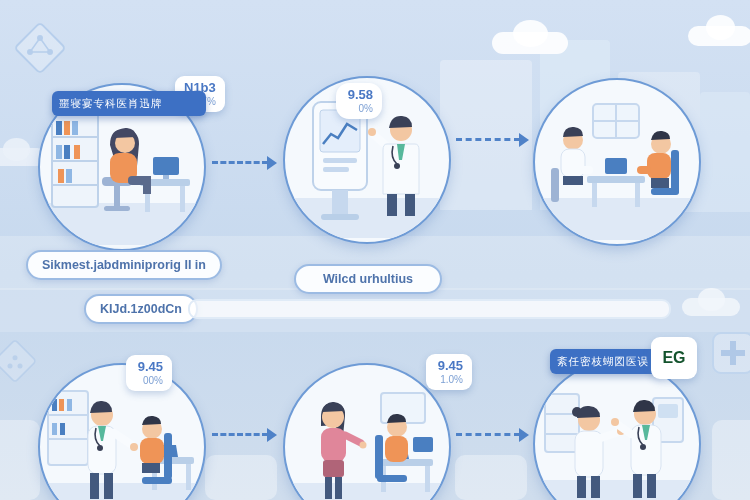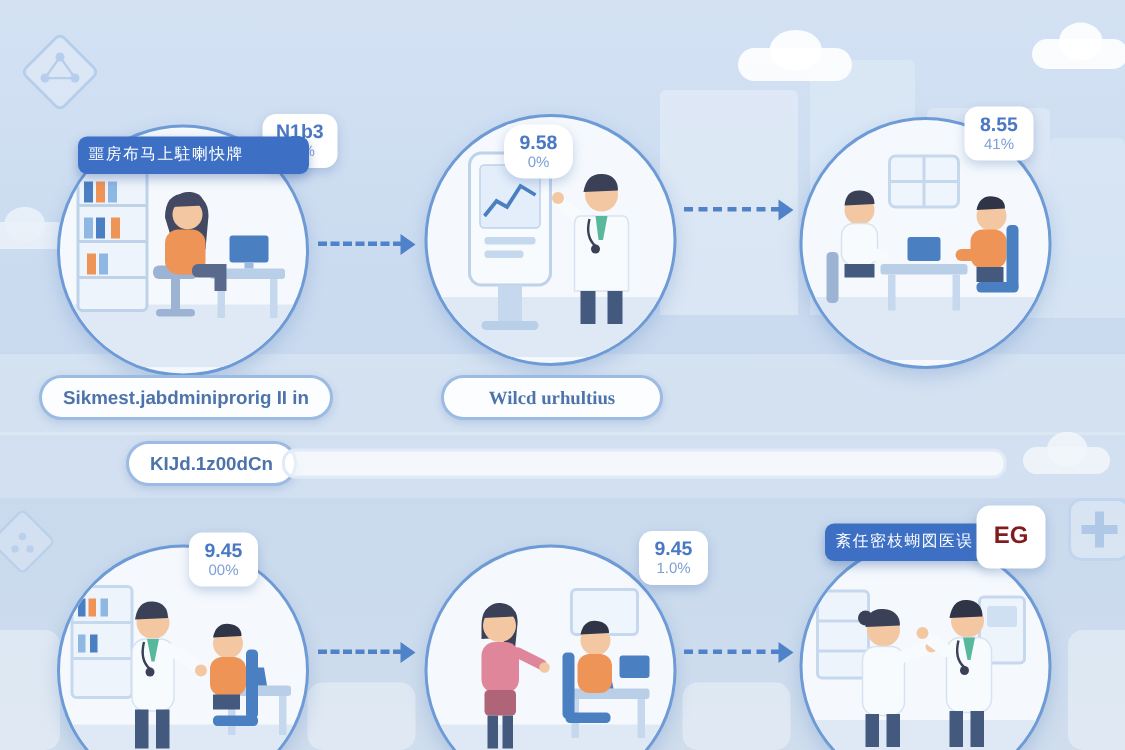--- a/index.html
+++ b/index.html
@@ -23,21 +23,21 @@
   }
   .circle svg{display:block;width:160px;height:160px;}
   
   .arrow{position:absolute;border-top:3px dashed #4f82c8;z-index:3;}
   .arrow:after{
     content:"";position:absolute;right:-9px;top:-8px;width:0;height:0;
     border-left:10px solid #4f82c8;border-top:7px solid transparent;border-bottom:7px solid transparent;
   }
   
   .badge{
-    position:absolute;background:#ffffff;border-radius:9px;padding:4px 9px;text-align:center;
+    position:absolute;background:#ffffff;border-radius:9px;padding:4px 9px;text-align:right;
     box-shadow:0 3px 7px rgba(80,120,180,.3);z-index:5;min-width:28px;
   }
   .badge-value{font-size:13px;font-weight:bold;color:#4a78c4;line-height:1.2;}
   .badge-sub{font-size:10px;color:#7da0d4;line-height:1.2;}
   
   .pill{
     position:absolute;height:26px;line-height:26px;background:#fbfdff;border:2px solid #9cbbe3;
     border-radius:16px;text-align:center;color:#4e73ab;font-weight:bold;font-size:12.5px;
     box-shadow:0 2px 6px rgba(80,120,180,.22);white-space:nowrap;overflow:hidden;z-index:4;
   }
@@ -52,21 +52,21 @@
   .tl-pill{
     height:30px;line-height:26px;background:#ffffff;border:2px solid #9cbbe3;border-radius:15px;
     padding:0 14px;color:#4e73ab;font-weight:bold;font-size:12.5px;box-sizing:border-box;
     white-space:nowrap;box-shadow:0 2px 6px rgba(80,120,180,.22);
   }
   .tl-track{flex:1;height:16px;background:rgba(255,255,255,.75);border:2px solid #e0ebf7;border-radius:9px;margin:0 -10px;}
   
   .eg{
     position:absolute;width:46px;height:42px;background:#ffffff;border-radius:9px;
     box-shadow:0 3px 7px rgba(80,120,180,.3);display:flex;align-items:center;justify-content:center;
-    font-weight:bold;font-size:16px;color:#7f1d1d;z-index:6;
+    font-weight:bold;font-size:16px;color:#14532d;z-index:6;
   }
 </style>
 </head>
 <body>
 
 <div class="canvas">
 
   <div class="bldg" style="left:440px;top:60px;width:92px;height:150px;background:rgba(255,255,255,.30);"></div>
   <div class="bldg" style="left:540px;top:40px;width:70px;height:170px;background:rgba(224,236,248,.55);"></div>
   <div class="bldg" style="left:618px;top:72px;width:82px;height:140px;background:rgba(255,255,255,.25);"></div>
@@ -179,38 +179,34 @@
       <rect x="136" y="70" width="8" height="44" rx="3" fill="#4a7fc1"></rect>
       <rect x="116" y="108" width="28" height="7" rx="3" fill="#4a7fc1"></rect>
       <rect x="116" y="98" width="18" height="10" fill="#43597e"></rect>
     </svg>
   </div>
 
   <div class="arrow" style="left:212px;top:161px;width:56px;"></div>
   <div class="arrow" style="left:456px;top:138px;width:64px;"></div>
 
   <div class="sign" style="left:52px;top:91px;width:140px;">
-    <div>噩房布马上駐喇快牌</div>
+    <div>噩寝宴专科医肖迅牌</div>
   </div>
 
   <div class="badge" style="left:175px;top:76px;">
     <div class="badge-value">N1b3</div>
     <div class="badge-sub">17%</div>
   </div>
   <div class="badge" style="left:336px;top:83px;border-radius:13px;">
     <div class="badge-value">9.58</div>
     <div class="badge-sub">0%</div>
   </div>
-  <div class="badge" style="left:643px;top:71px;">
-    <div class="badge-value">8.55</div>
-    <div class="badge-sub">41%</div>
-  </div>
 
   <div class="pill" style="left:26px;top:250px;width:192px;">Sikmest.jabdminiprorig II in</div>
-  <div class="pill" style="left:294px;top:250px;width:144px;font-family:Liberation Serif, serif;">Wilcd urhultius</div>
+  <div class="pill" style="left:294px;top:264px;width:144px;">Wilcd urhultius</div>
 
   <div class="timeline">
     <div class="tl-pill">KIJd.1z00dCn</div>
     <div class="tl-track"></div>
   </div>
 
   <div class="circle" style="left:38px;top:363px;">
     <svg viewBox="0 0 160 160">
       <rect y="118" width="160" height="42" fill="#dfe9f6"></rect>
       <rect x="8" y="26" width="40" height="74" rx="3" fill="#eef4fb" stroke="#c6d8ee" stroke-width="2"></rect>

